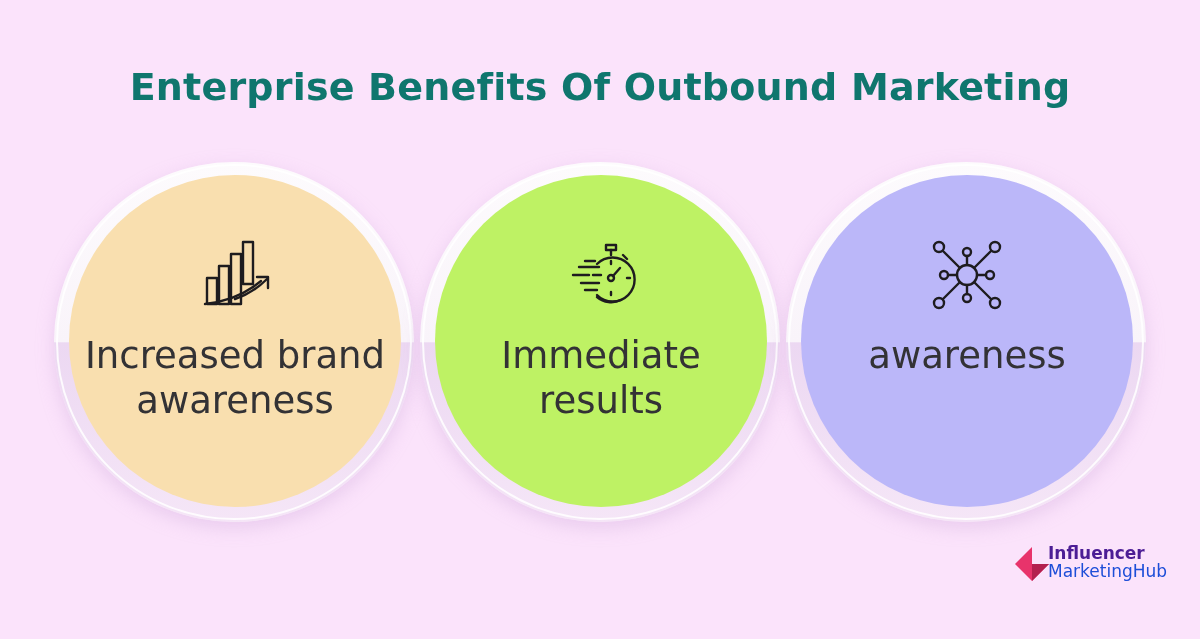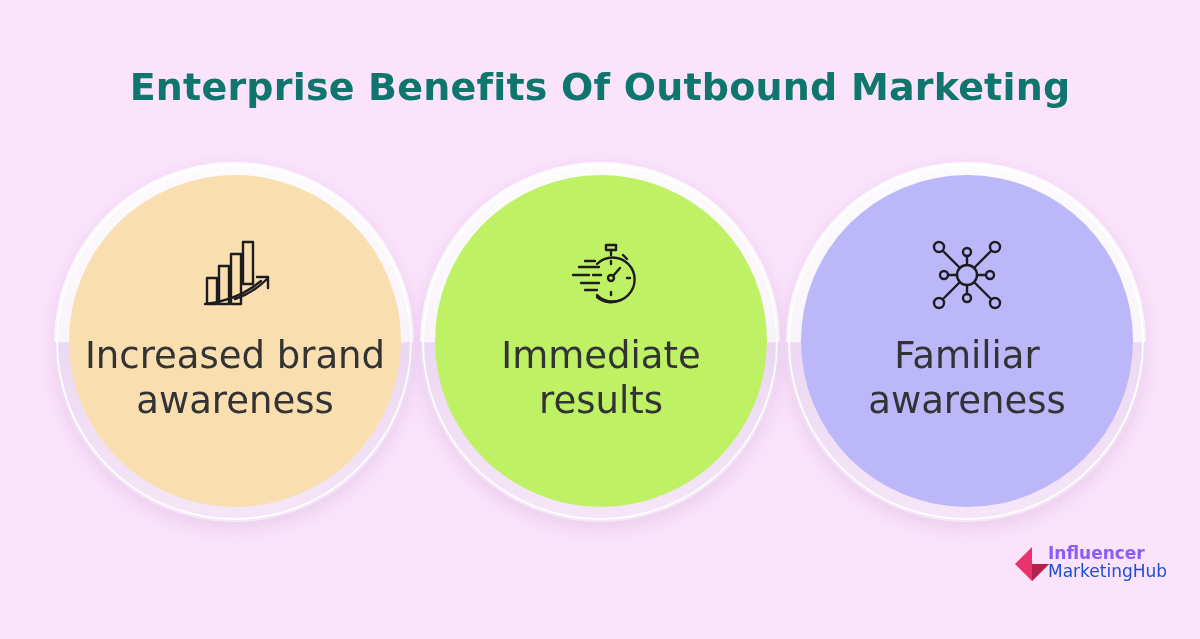--- a/index.html
+++ b/index.html
@@ -83,21 +83,21 @@
     .logo-mark {
       position: absolute;
       left: 0; top: 4px;
       width: 34px; height: 34px;
     }
     .logo-line1 {
       position: absolute;
       left: 33px; top: 0px;
       font-size: 17px;
       font-weight: bold;
-      color: #8b5cf6;
+      color: #4c1d95;
       line-height: 20px;
       text-align: right;
     }
     .logo-line2 {
       position: absolute;
       left: 33px; top: 18px;
       font-size: 17px;
       color: #1d4ed8;
       line-height: 20px;
     }
@@ -177,21 +177,20 @@
         <line x1="64" y1="16" x2="47" y2="33"></line>
         <line x1="16" y1="64" x2="33" y2="47"></line>
         <line x1="64" y1="64" x2="47" y2="47"></line>
         <line x1="40" y1="21" x2="40" y2="30"></line>
         <line x1="40" y1="50" x2="40" y2="59"></line>
         <line x1="21" y1="40" x2="30" y2="40"></line>
         <line x1="50" y1="40" x2="59" y2="40"></line>
       </g>
     </svg>
     <div class="label">
-      <div>Familiar</div>
       <div>awareness</div>
     </div>
   </div>
 </div>
 
 <div class="logo">
   <svg class="logo-mark" viewBox="0 0 34 34">
     <polygon points="17,0 34,17 17,34 0,17" fill="#e8336b"></polygon>
     <polygon points="17,17 34,17 17,34" fill="#b3204f"></polygon>
     <polygon points="17,0 26,9 17,17" fill="#fbe3fb"></polygon>

